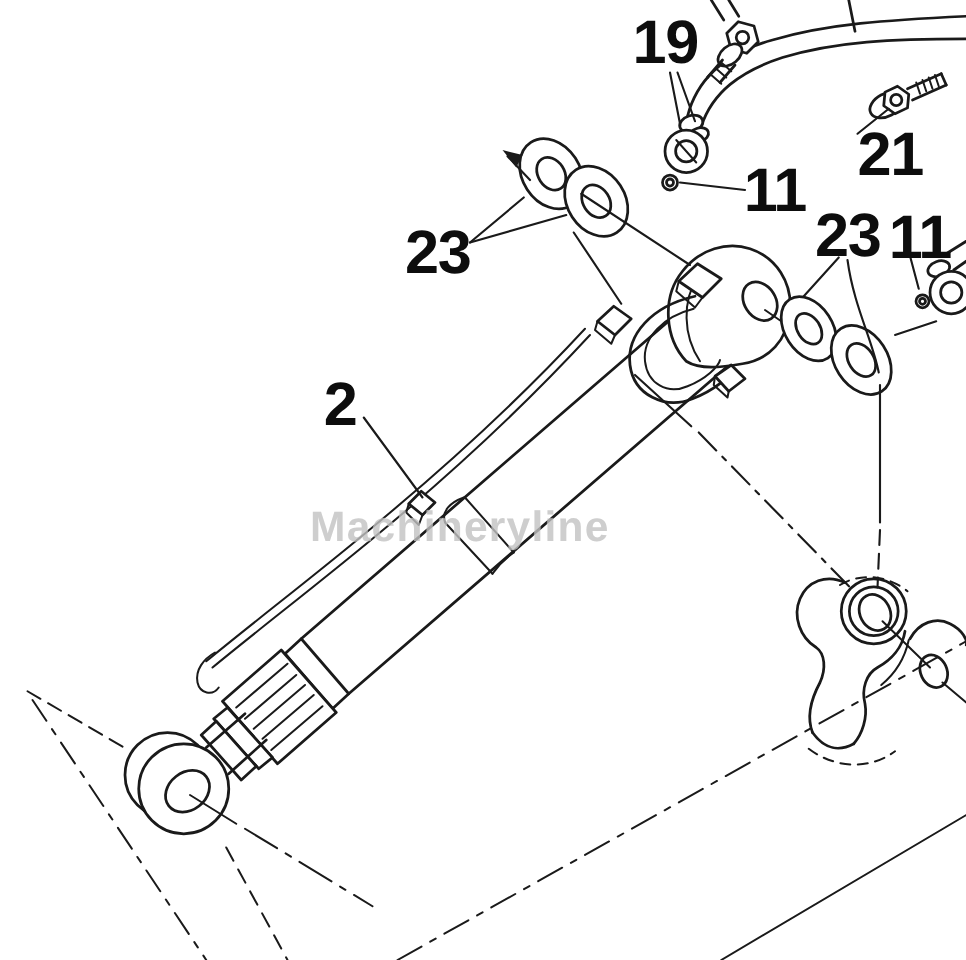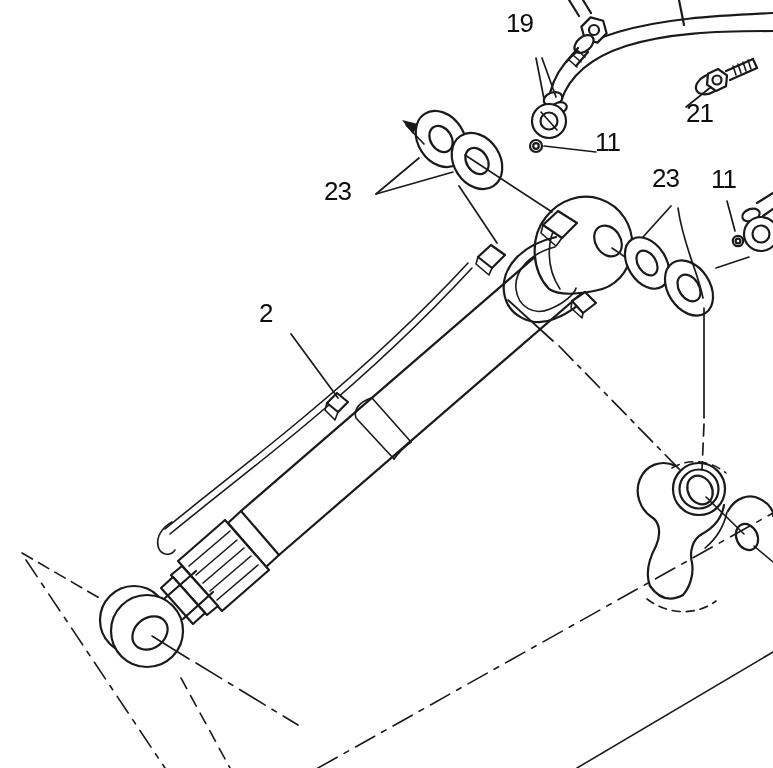--- a/index.html
+++ b/index.html
@@ -9,21 +9,21 @@
   }
   .stage svg{position:absolute;left:0;top:0;}
   svg path,svg line,svg circle,svg ellipse,svg polygon,svg polyline{
     stroke:#1a1a1a;fill:none;stroke-width:2.2;stroke-linecap:round;stroke-linejoin:round;
   }
   svg .thin{stroke-width:1.6;}
   svg .leader{stroke-width:1.7;}
   svg .wfill{fill:#ffffff;}
   svg .bfill{fill:#1a1a1a;stroke:none;}
   .part-label{
-    position:absolute;color:#0d0d0d;font-weight:400;font-size:26px;line-height:1;
+    position:absolute;color:#0d0d0d;font-weight:700;font-size:49px;line-height:1;
     letter-spacing:-1px;user-select:none;
   }
   .watermark{
     position:absolute;left:248px;top:403px;font-size:34px;font-weight:700;
     color:#c2c2c2;opacity:.8;letter-spacing:1px;white-space:nowrap;
     text-shadow:0 0 1px #ffffff;
   }
 </style>
 </head>
 <body>
@@ -202,13 +202,14 @@
   </svg>
 
   <div class="part-label" style="left:506px;top:10px;">19</div>
   <div class="part-label" style="left:595px;top:129px;">11</div>
   <div class="part-label" style="left:686px;top:100px;">21</div>
   <div class="part-label" style="left:324px;top:178px;">23</div>
   <div class="part-label" style="left:259px;top:300px;">2</div>
   <div class="part-label" style="left:652px;top:165px;">23</div>
   <div class="part-label" style="left:711px;top:166px;">11</div>
 
+  <div class="watermark">Machineryline</div>
 </div>
 
 </body></html>

